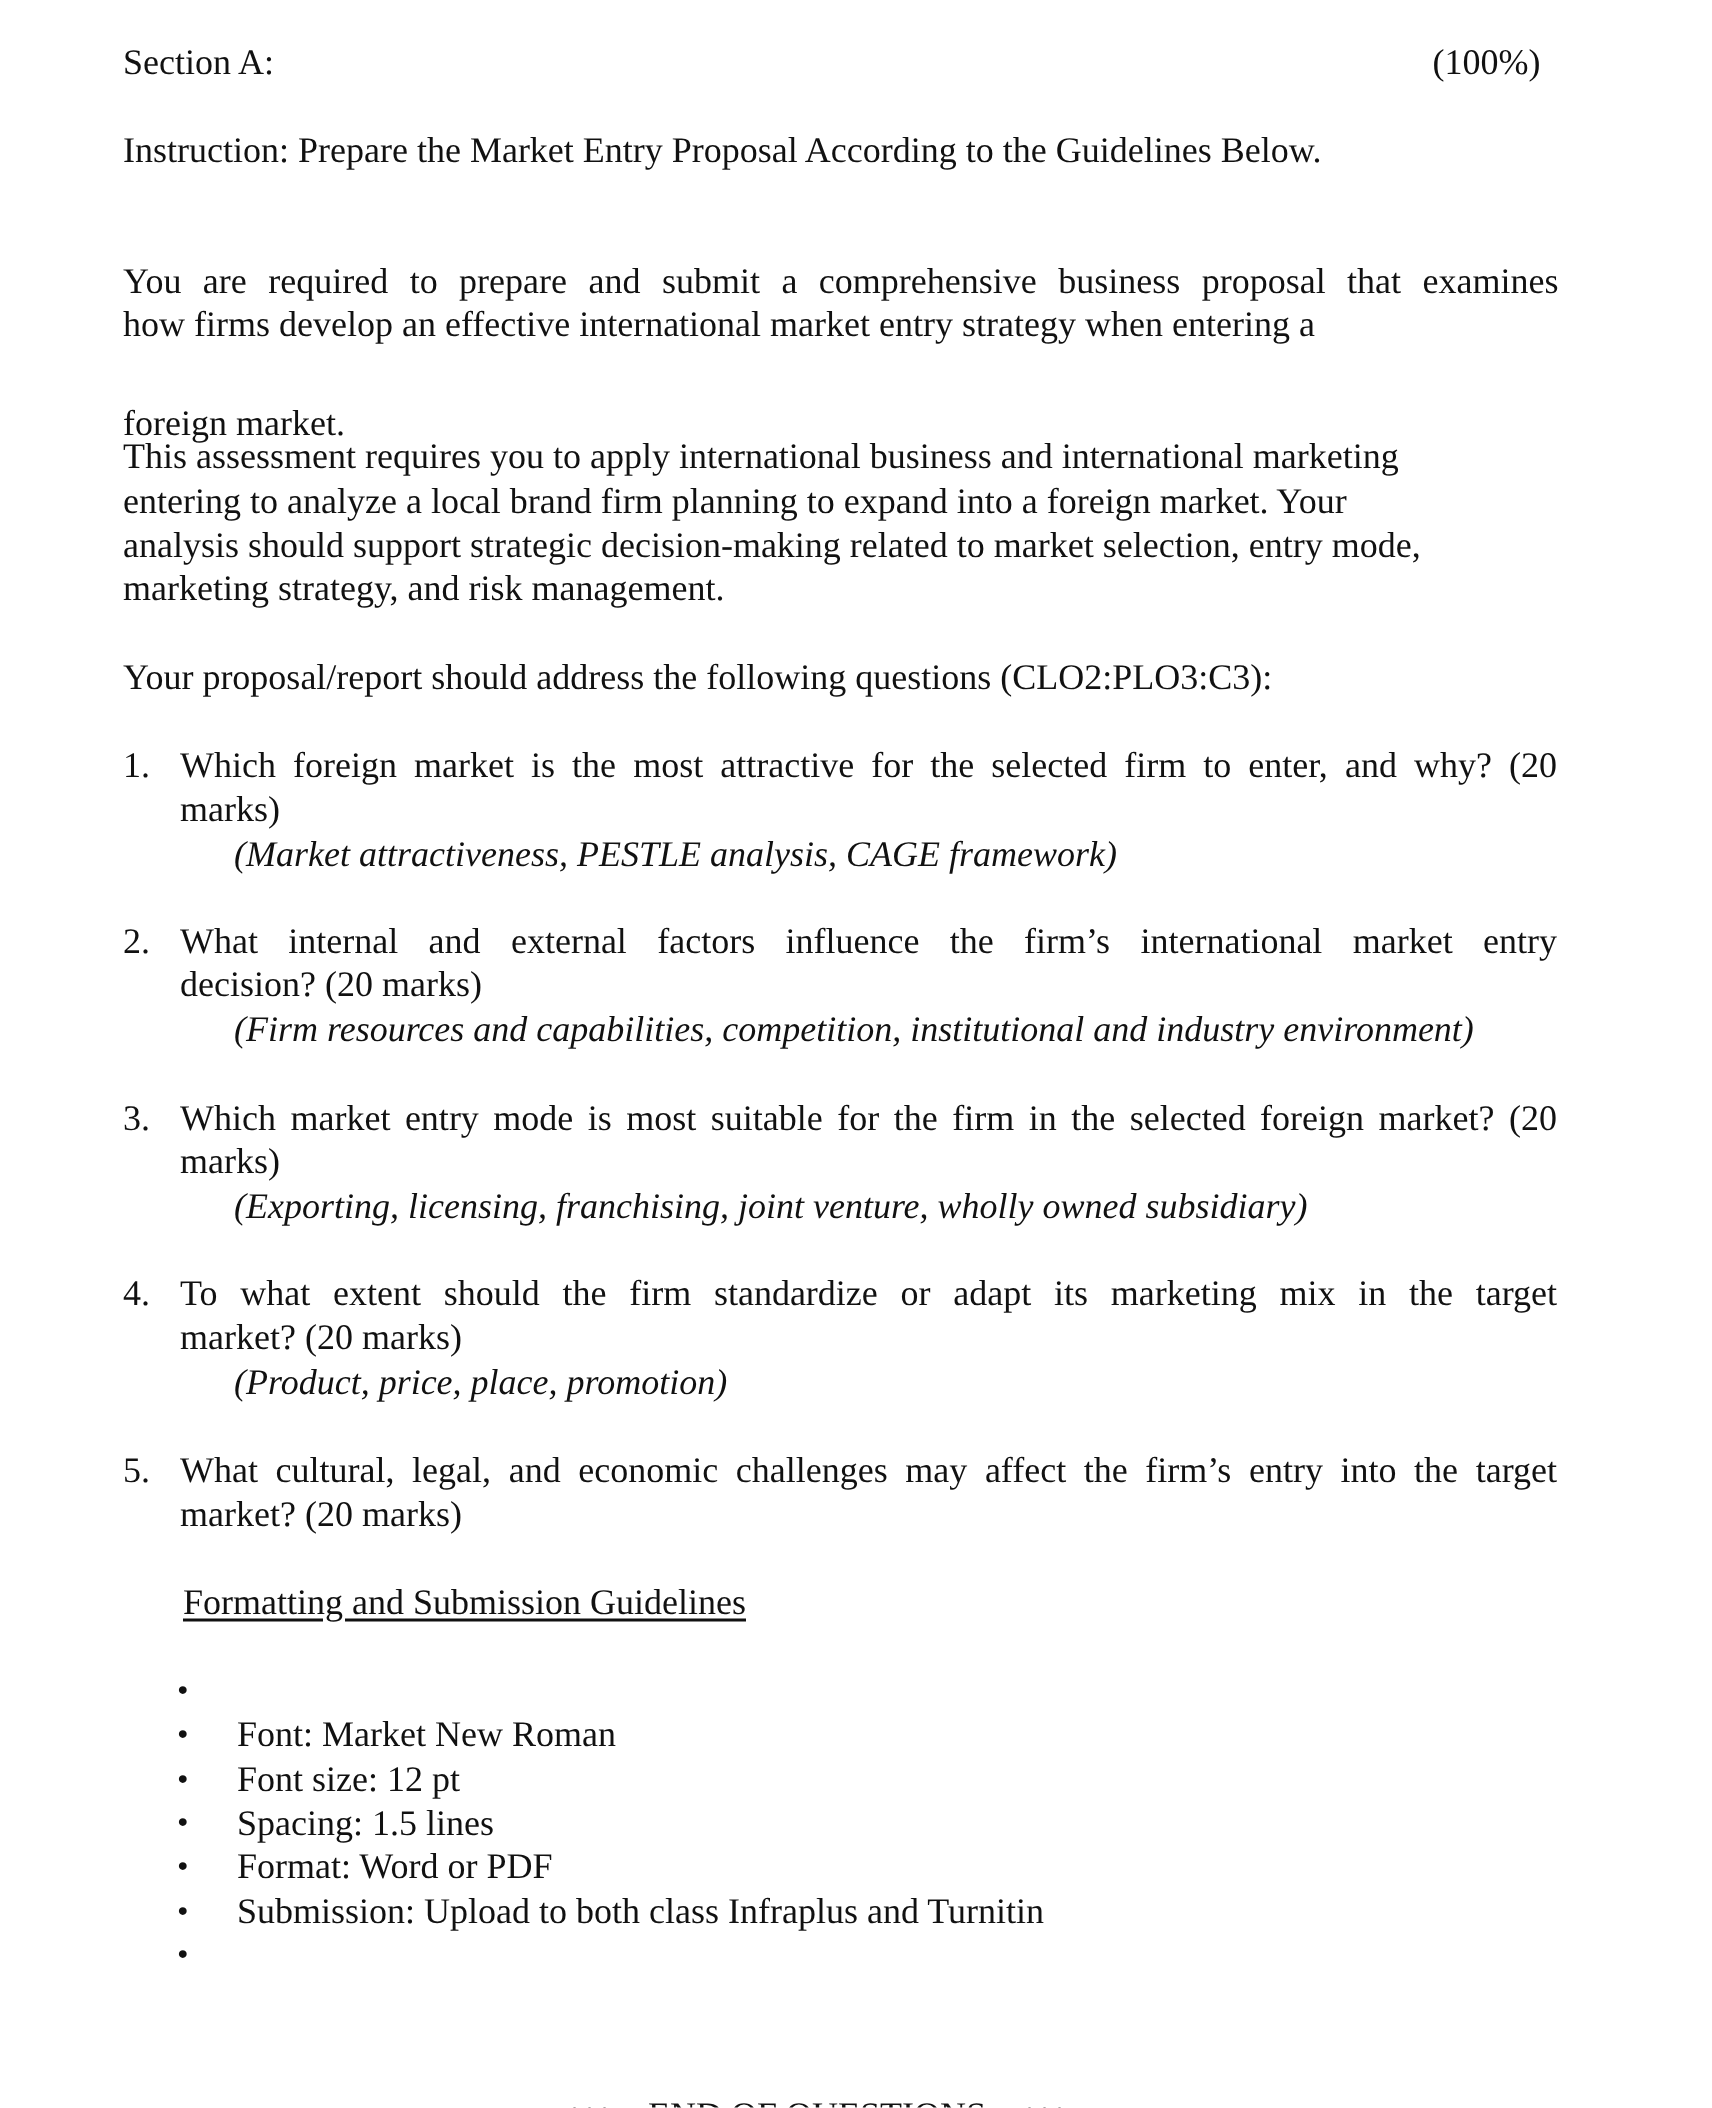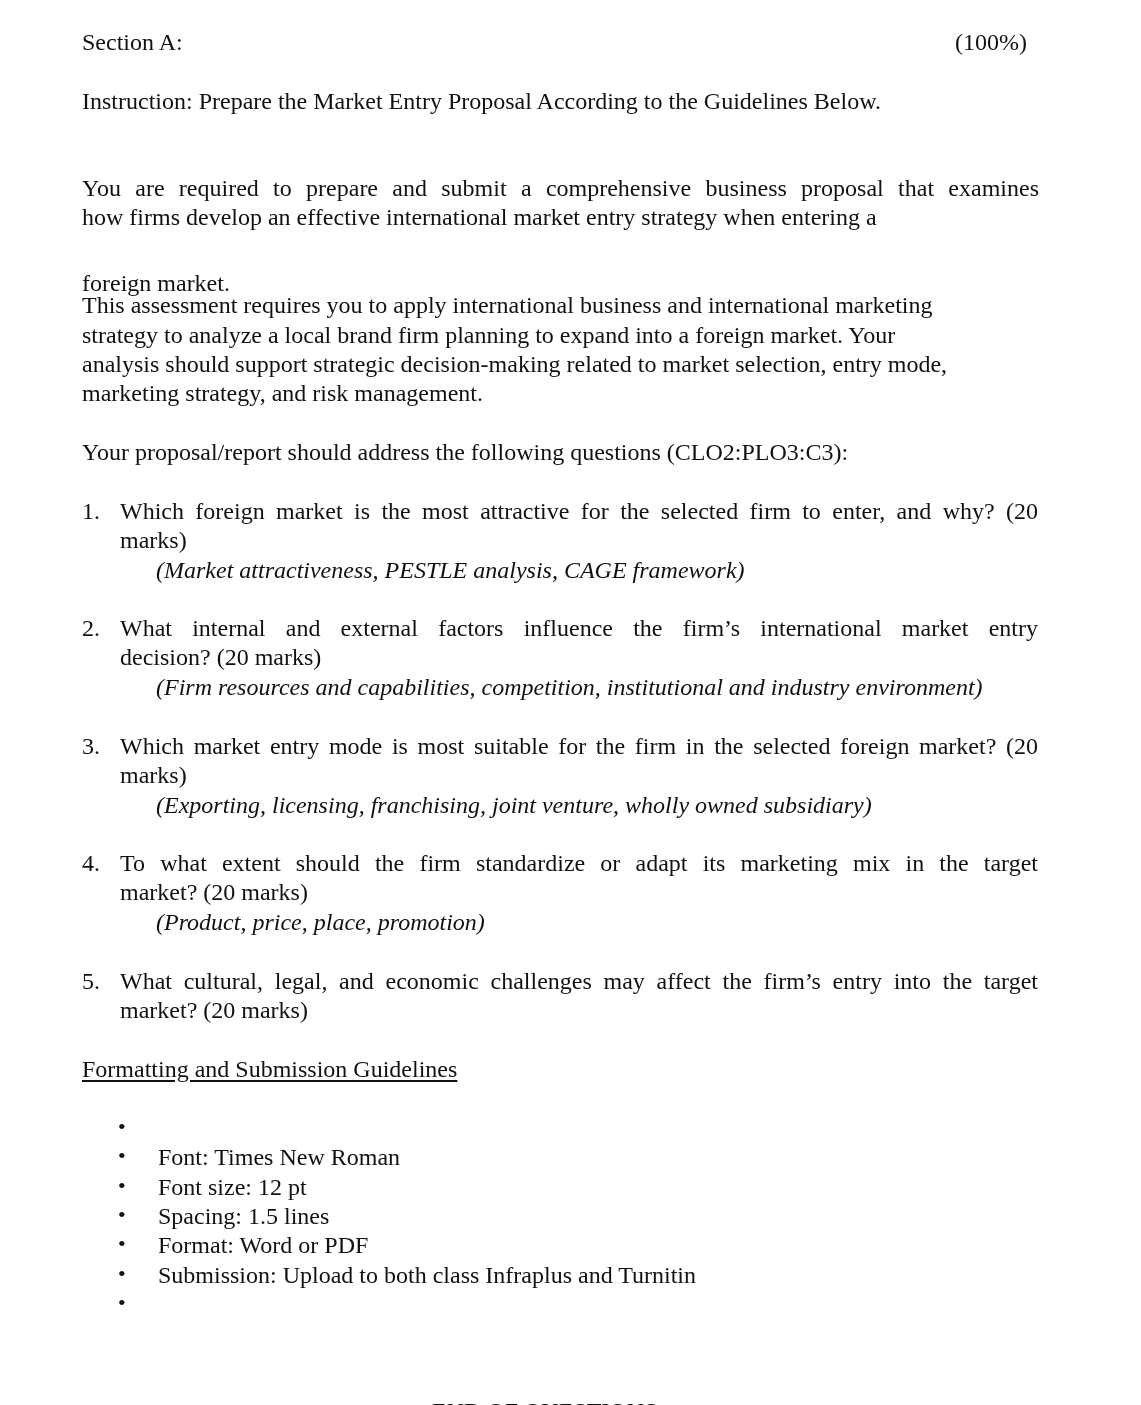--- a/index.html
+++ b/index.html
@@ -13,42 +13,42 @@
   .abs { position: absolute; }
   .line { position: absolute; left: 0; white-space: nowrap; line-height: 29px; }
   b, .b { font-weight: normal; }
   .i { font-style: italic; margin-left: 36px; }
   .justify { text-align: justify; text-align-last: justify; width: 957px; white-space: normal; }
   .justify-q { text-align: justify; text-align-last: justify; width: 918px; white-space: normal; }
   .qnum { position: absolute; left: 0; }
   .qtext { position: absolute; left: 38px; white-space: nowrap; line-height: 29px; }
   .bullet { position: absolute; left: 36px; font-size: 22px; }
   .btext { position: absolute; left: 76px; white-space: nowrap; line-height: 29px; }
-  .underline { text-decoration: underline; text-underline-offset: 3px; }
+  .underline { text-decoration: underline; text-underline-offset: 3px; margin-left: 40px; }
 </style>
 </head>
 <body>
 
 <div class="page">
 
   <div class="line b" style="top:28px;">Section A:</div>
   <div class="abs b" style="top:28px; right:12px; line-height:29px;">(100%)</div>
   <div class="line b" style="top:87px;">Instruction: Prepare the Market Entry Proposal According to the Guidelines Below.</div>
 
   <div>
     <div class="line justify" style="top:174px;">
       <span>You are required to </span><b>prepare and submit a comprehensive business proposal</b><span> that examines</span>
     </div>
     <div class="line b" style="top:203px;">how firms develop an effective international market entry strategy when entering a</div>
     <div class="line" style="top:233px;margin-top:36px;"><b>foreign market</b><span>.</span></div>
   </div>
 
   <div>
     <div class="line" style="top:291px;"><span>This assessment requires you to apply </span><b>international business and international marketing</b></div>
-    <div class="line" style="top:321px;"><b>strategy</b><span> to analyze a </span><b>local brand firm</b><span> planning to expand into a foreign market. Your</span></div>
+    <div class="line" style="top:321px;"><b>entering</b><span> to analyze a </span><b>local brand firm</b><span> planning to expand into a foreign market. Your</span></div>
     <div class="line" style="top:350px;"><span>analysis should support strategic decision-making related to </span><b>market selection, entry mode,</b></div>
     <div class="line" style="top:379px;"><b>marketing strategy, and risk management</b><span>.</span></div>
   </div>
 
   <div class="line" style="top:438px;">Your proposal/report should address the following questions (CLO2:PLO3:C3):</div>
 
   <div class="abs" style="top:497px; left:0; width:957px;">
     <span class="qnum" style="top:0; line-height:29px;">1.</span>
     <div class="qtext justify-q" style="top:0;">Which foreign market is the most attractive for the selected firm to enter, and why? (20</div>
     <div class="qtext" style="top:29px;">marks)</div>
@@ -83,21 +83,21 @@
   </div>
 
   <div class="line b underline" style="top:1055px;">Formatting and Submission Guidelines</div>
 
   <div class="abs" style="top:1114px; left:0; width:957px;">
     <div class="abs" style="top:0; left:0; width:957px; height:29px;">
       <span class="bullet">•</span>
     </div>
     <div class="abs" style="top:29px; left:0; width:957px; height:29px;">
       <span class="bullet">•</span>
-      <span class="btext"><b>Font:</b><span> Times New Roman</span></span>
+      <span class="btext"><b>Font:</b><span> Market New Roman</span></span>
     </div>
     <div class="abs" style="top:59px; left:0; width:957px; height:29px;">
       <span class="bullet">•</span>
       <span class="btext"><b>Font size:</b><span> 12 pt</span></span>
     </div>
     <div class="abs" style="top:88px; left:0; width:957px; height:29px;">
       <span class="bullet">•</span>
       <span class="btext"><b>Spacing:</b><span> 1.5 lines</span></span>
     </div>
     <div class="abs" style="top:117px; left:0; width:957px; height:29px;">

